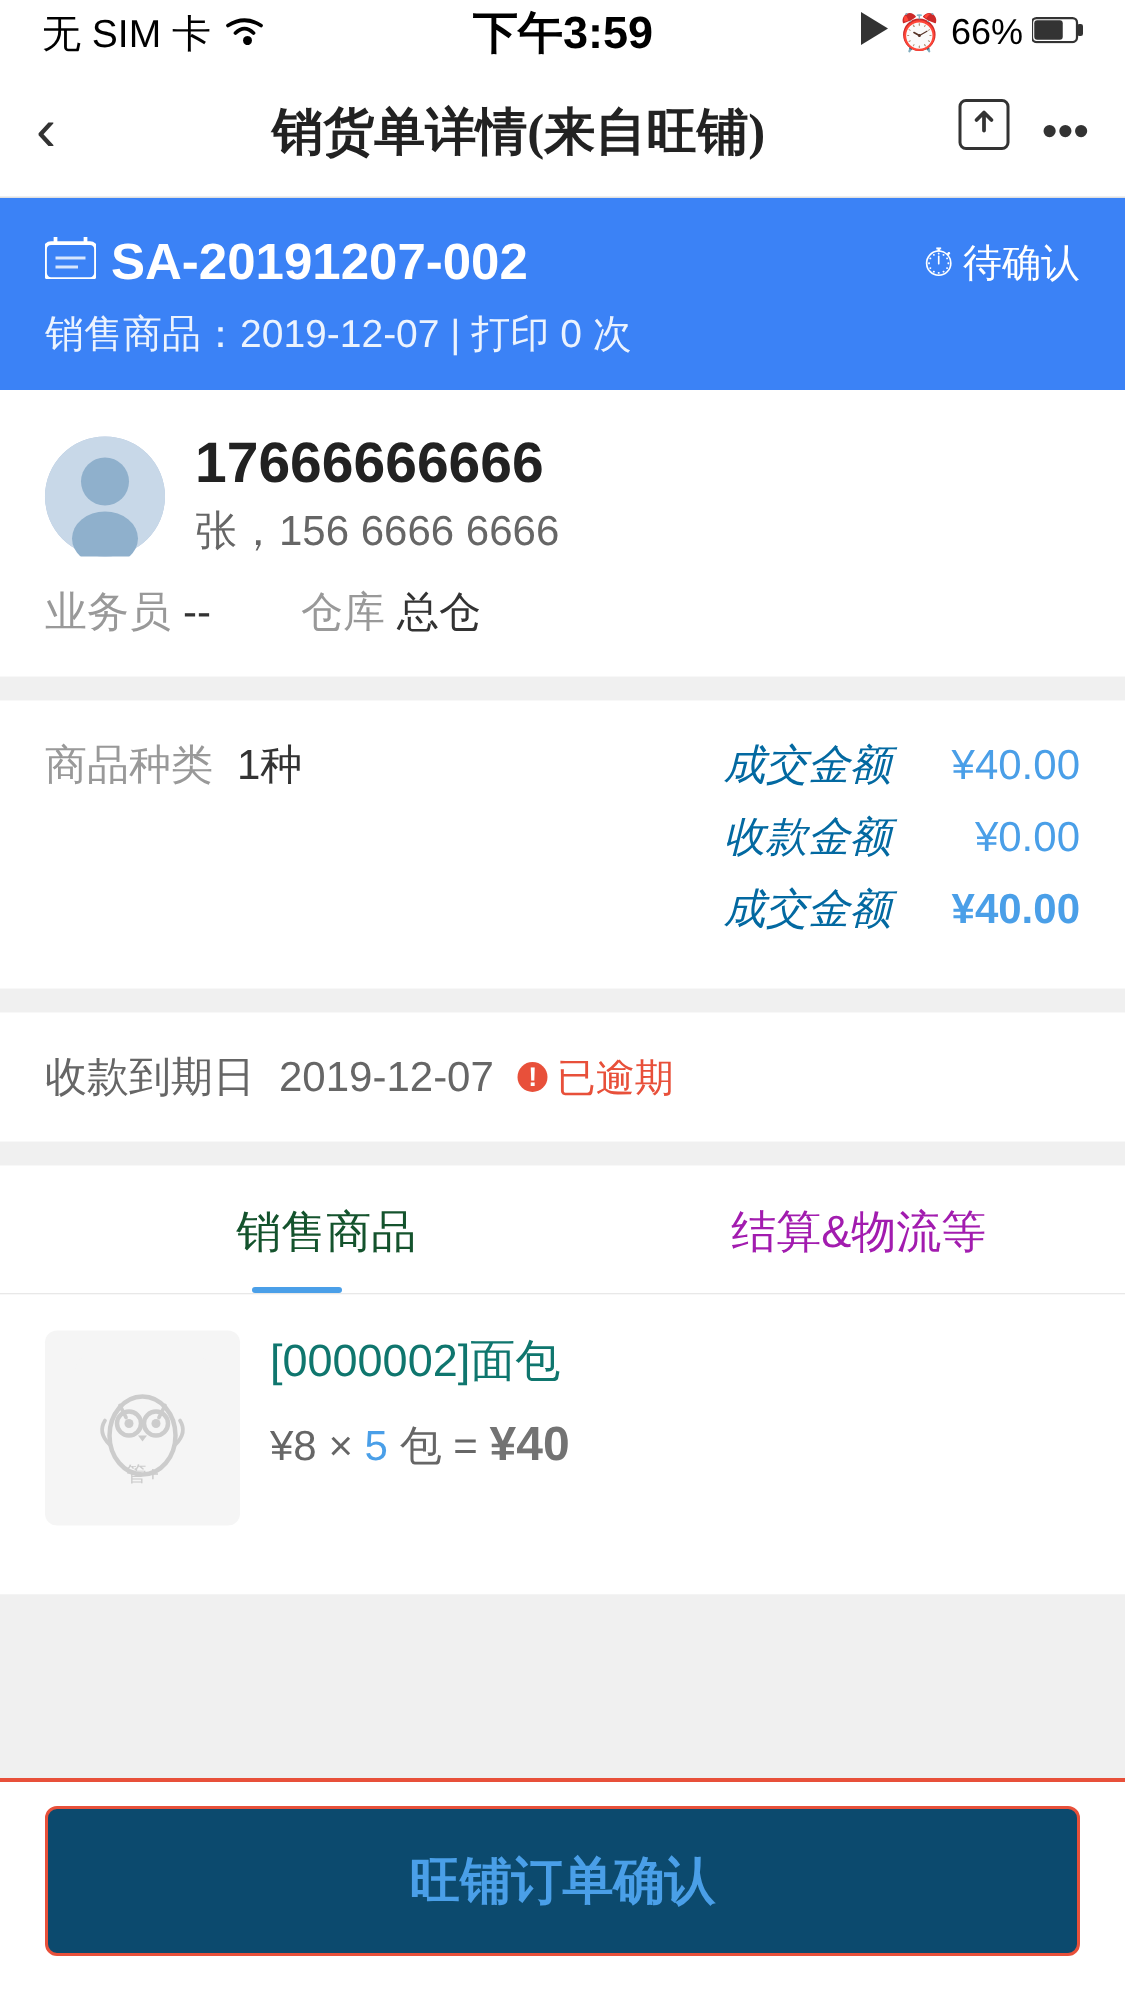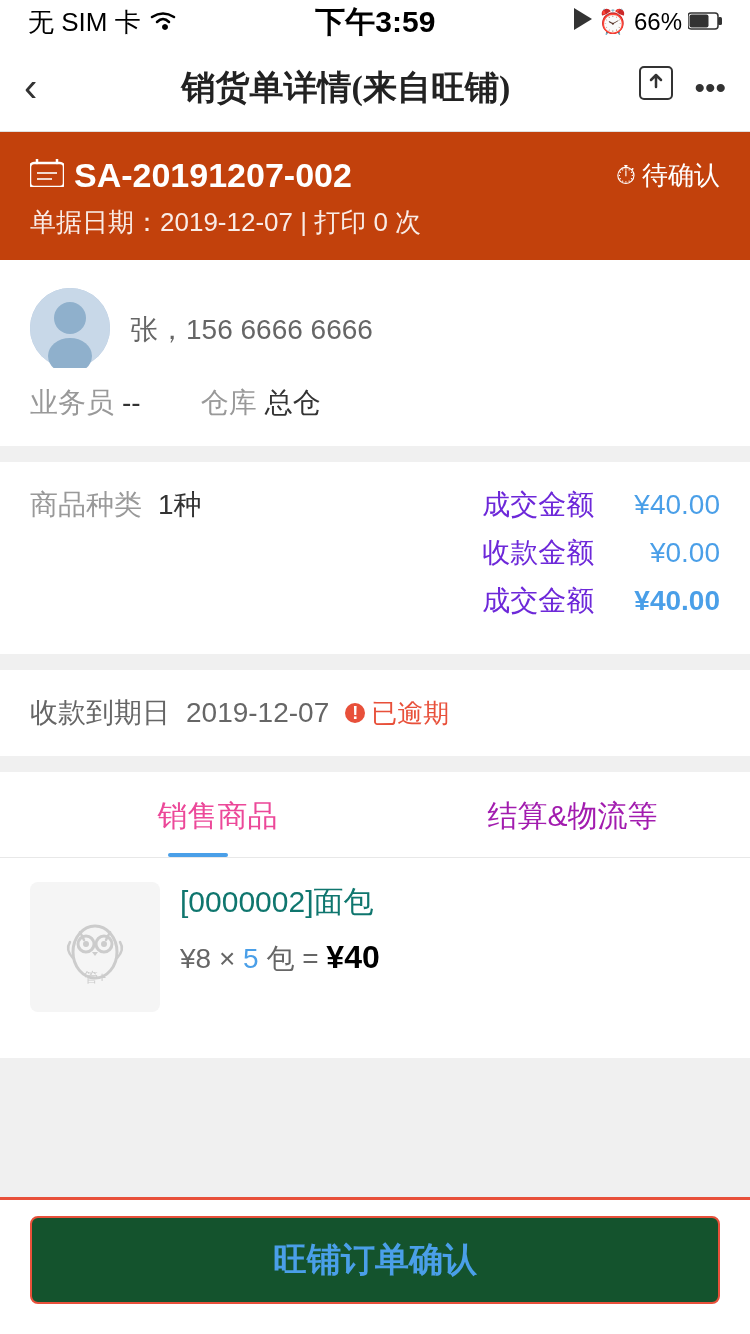--- a/index.html
+++ b/index.html
@@ -55,21 +55,21 @@
     .nav-actions {
       display: flex;
       align-items: center;
       gap: 20px;
     }
     .nav-export-icon { font-size: 36px; color: #333; cursor: pointer; }
     .nav-more-icon { font-size: 30px; color: #333; cursor: pointer; }
 
     
     .order-header-card {
-      background: #c2410c;
+      background: #3b82f6;
       padding: 24px 30px 20px;
       margin-bottom: 0;
     }
     .order-header-top {
       display: flex;
       justify-content: space-between;
       align-items: center;
       margin-bottom: 10px;
     }
     .order-id {
@@ -143,21 +143,21 @@
       margin-bottom: 16px;
       display: flex;
       justify-content: space-between;
       align-items: flex-start;
     }
     .summary-left { font-size: 28px; color: #666; display: flex; align-items: center; gap: 16px; }
     .summary-label { color: #999; }
     .summary-value { color: #333; }
     .summary-right { text-align: right; }
     .summary-row { display: flex; justify-content: space-between; gap: 40px; font-size: 28px; margin-bottom: 10px; align-items: center; }
-    .summary-row-label { color: #6d28d9; }
+    .summary-row-label { color: #0369a1; font-style: italic; }
     .amount-blue { color: #4a9fe8; }
     .amount-blue-bold { color: #4a9fe8; font-weight: 600; }
 
     
     .due-date-section {
       background: #fff;
       padding: 24px 30px;
       margin-bottom: 16px;
       font-size: 28px;
       color: #666;
@@ -194,21 +194,21 @@
     }
     .tab-item {
       flex: 1;
       text-align: center;
       padding: 24px 0 20px;
       font-size: 30px;
       color: #a21caf;
       cursor: pointer;
       position: relative;
     }
-    .tab-item.active { color: #ec4899; padding-left: 40px; }
+    .tab-item.active { color: #14532d; padding-left: 40px; }
     .tab-item.active::after {
       content: '';
       position: absolute;
       bottom: 0;
       left: 50%;
       transform: translateX(-50%);
       width: 60px;
       height: 4px;
       background: #4a9fe8;
       border-radius: 2px;
@@ -243,43 +243,43 @@
     .product-name {
       font-size: 30px;
       color: #0f766e;
       font-weight: 500;
       margin-bottom: 16px;
     }
     .product-price-row {
       font-size: 28px;
       color: #666;
     }
-    .price-total { color: #000000; font-weight: 700; font-size: 32px; }
+    .price-total { color: #737373; font-weight: 700; font-size: 32px; }
 
     
     .gray-filler {
       background: #f0f0f0;
       height: 200px;
     }
 
     
     .bottom-bar {
       position: fixed;
       bottom: 0;
       left: 0;
       width: 750px;
       background: #fff;
       padding: 16px 30px 30px;
       border-top: 3px solid #e8503a;
     }
     .confirm-button {
       width: 100%;
-      height: 88px;
+      height: 100px;
       border: 2px solid #e8503a;
-      background: #14532d;
+      background: #0c4a6e;
       color: #4a9fe8;
       font-size: 34px;
       font-weight: 600;
       border-radius: 8px;
       cursor: pointer;
       display: flex;
       align-items: center;
       justify-content: center;
     }
   </style>
@@ -342,34 +342,35 @@
         </svg>
       </span>
       <span>SA-20191207-002</span>
     </div>
     <div class="order-status">
       <span>⏱</span>
       <span>待确认</span>
     </div>
   </div>
   <div class="order-date-line">
-    <span>单据日期：</span><span>2019-12-07</span>&nbsp;<span>| 打印 0 次</span>
+    <span>销售商品：</span><span>2019-12-07</span>&nbsp;<span>| 打印 0 次</span>
   </div>
 </div>
 
 <div class="customer-section">
   <div class="customer-row">
     <div class="customer-avatar">
       <svg width="80" height="80" viewBox="0 0 80 80">
         <circle cx="40" cy="40" r="40" fill="#c8d8e8"></circle>
         <circle cx="40" cy="30" r="16" fill="#8fb0cc"></circle>
         <ellipse cx="40" cy="68" rx="22" ry="18" fill="#8fb0cc"></ellipse>
       </svg>
     </div>
     <div class="customer-info">
+      <div class="customer-phone">17666666666</div>
       <div class="customer-name">张，156 6666 6666</div>
     </div>
   </div>
   <div class="customer-meta-row">
     <div class="meta-item">
       <span class="meta-label">业务员</span>
       <span class="meta-value">--</span>
     </div>
     <div class="meta-item">
       <span class="meta-label">仓库</span>

